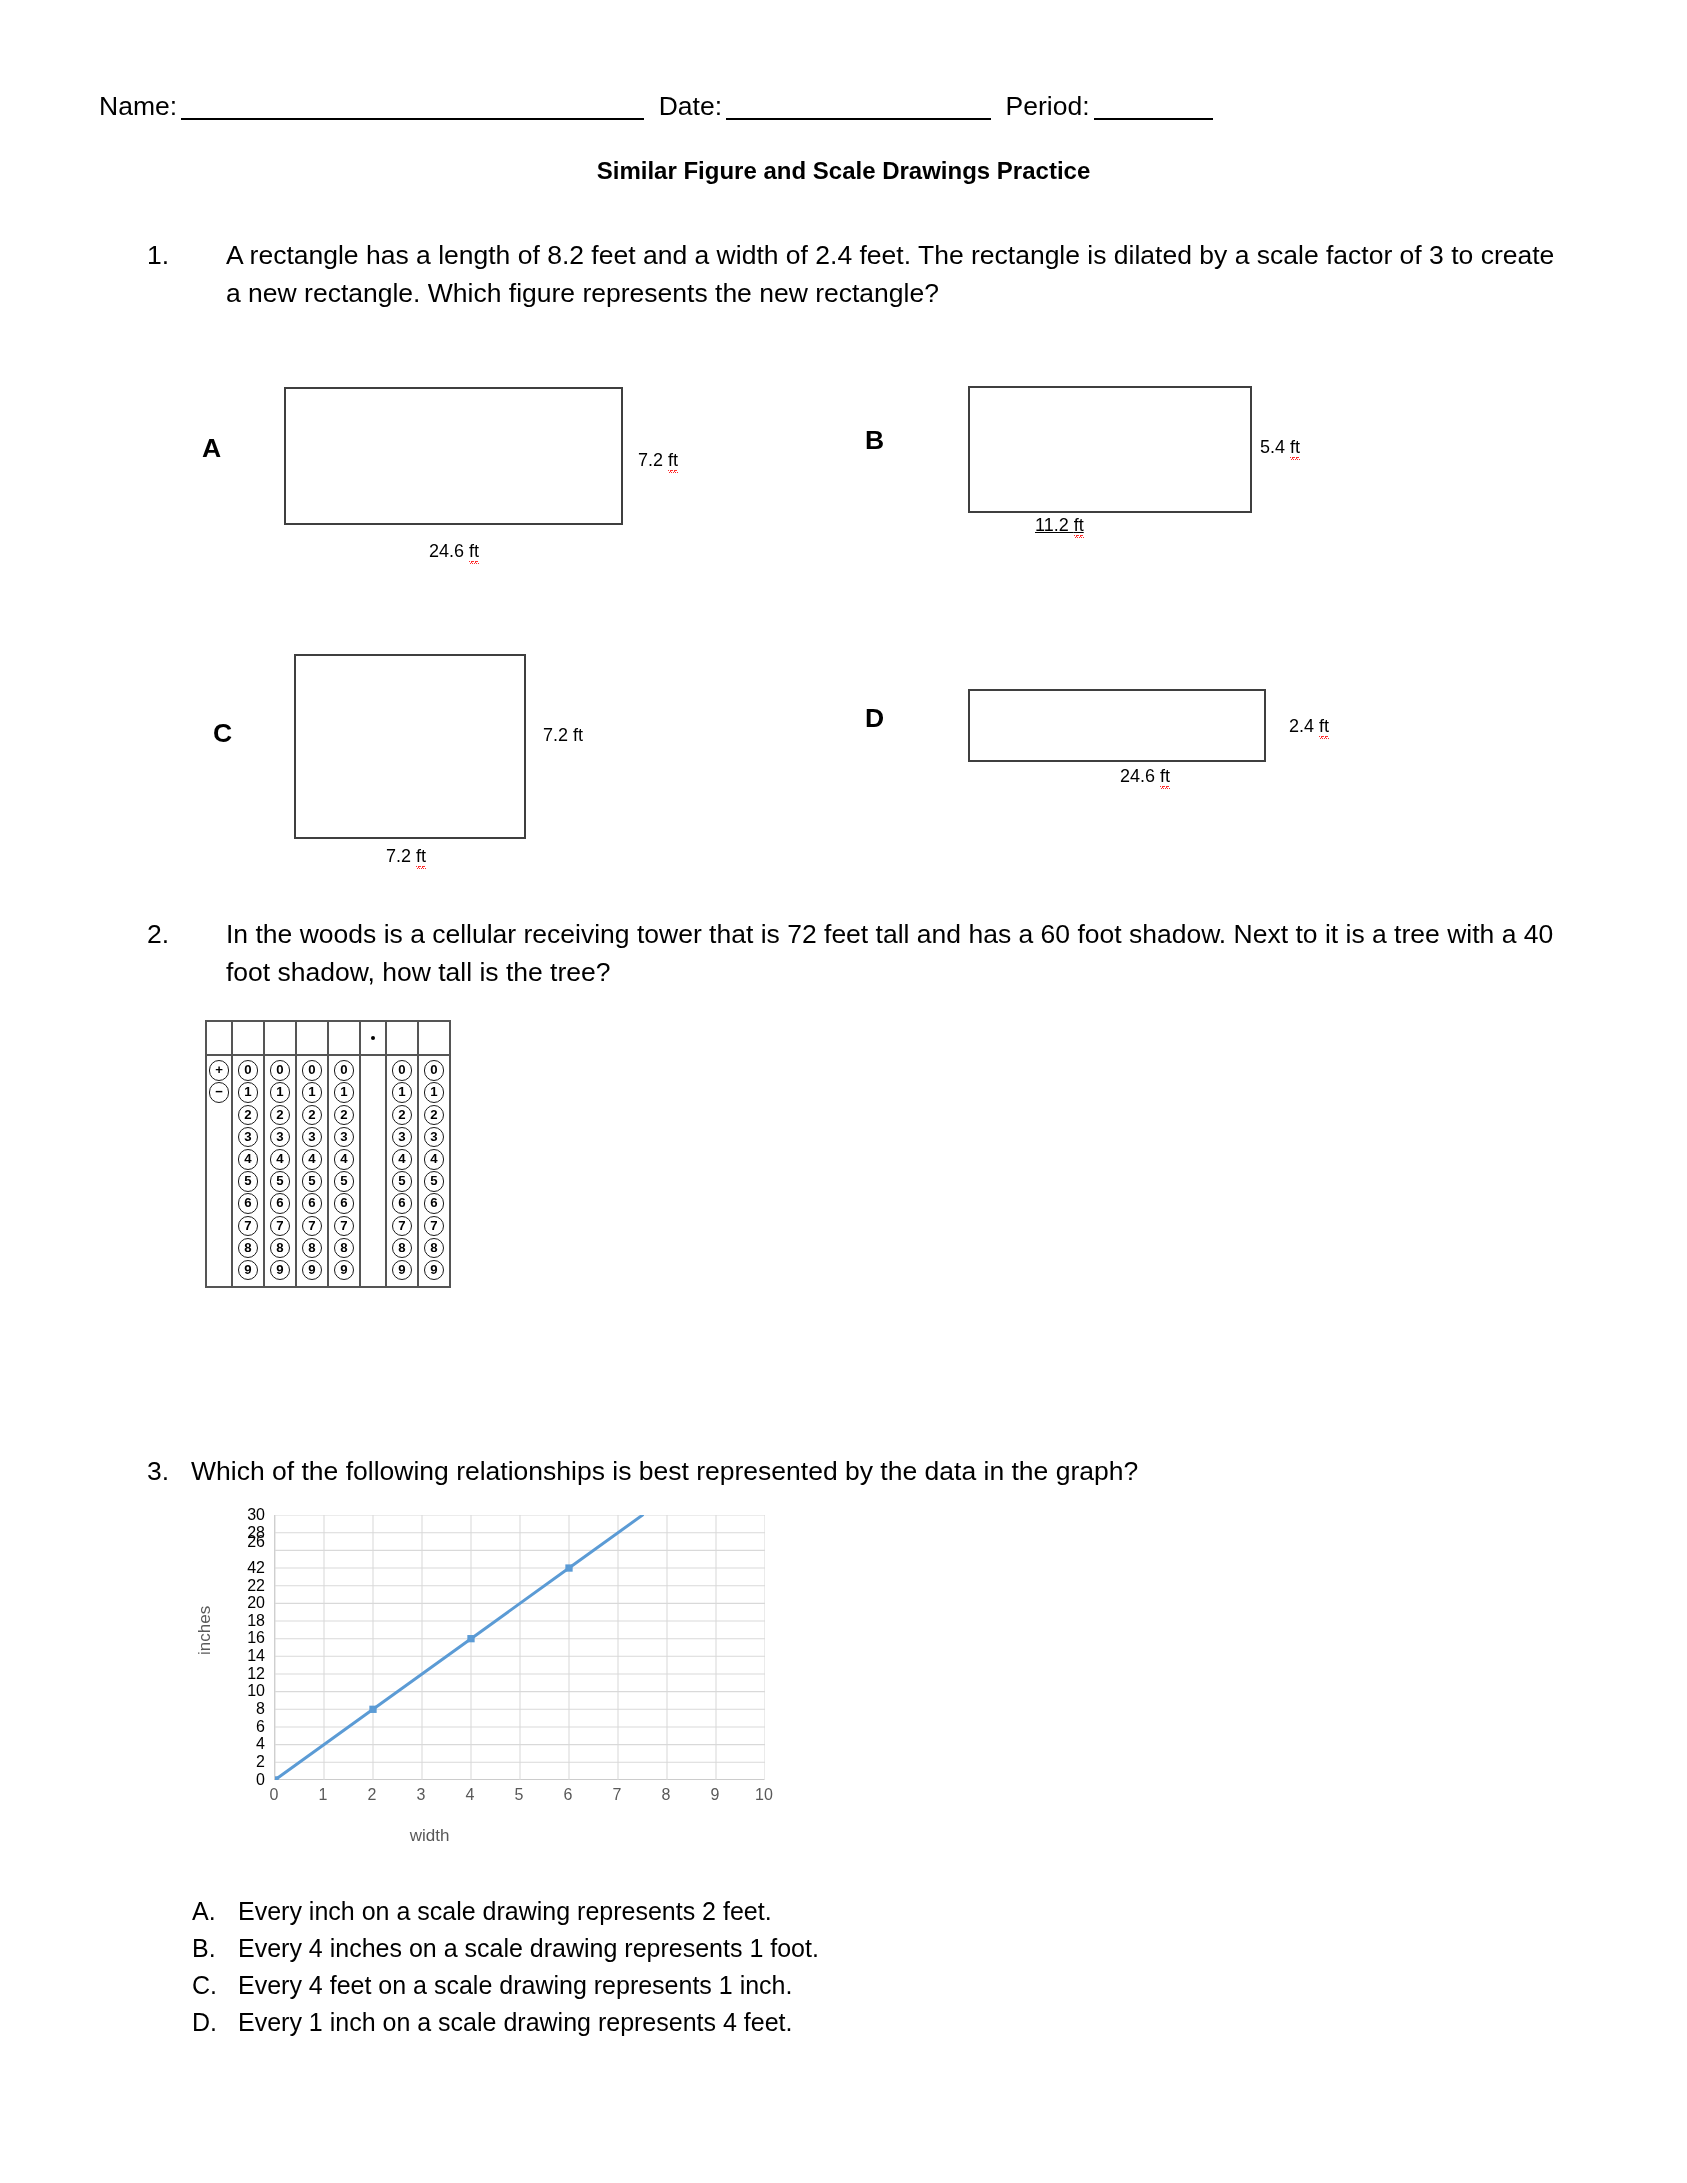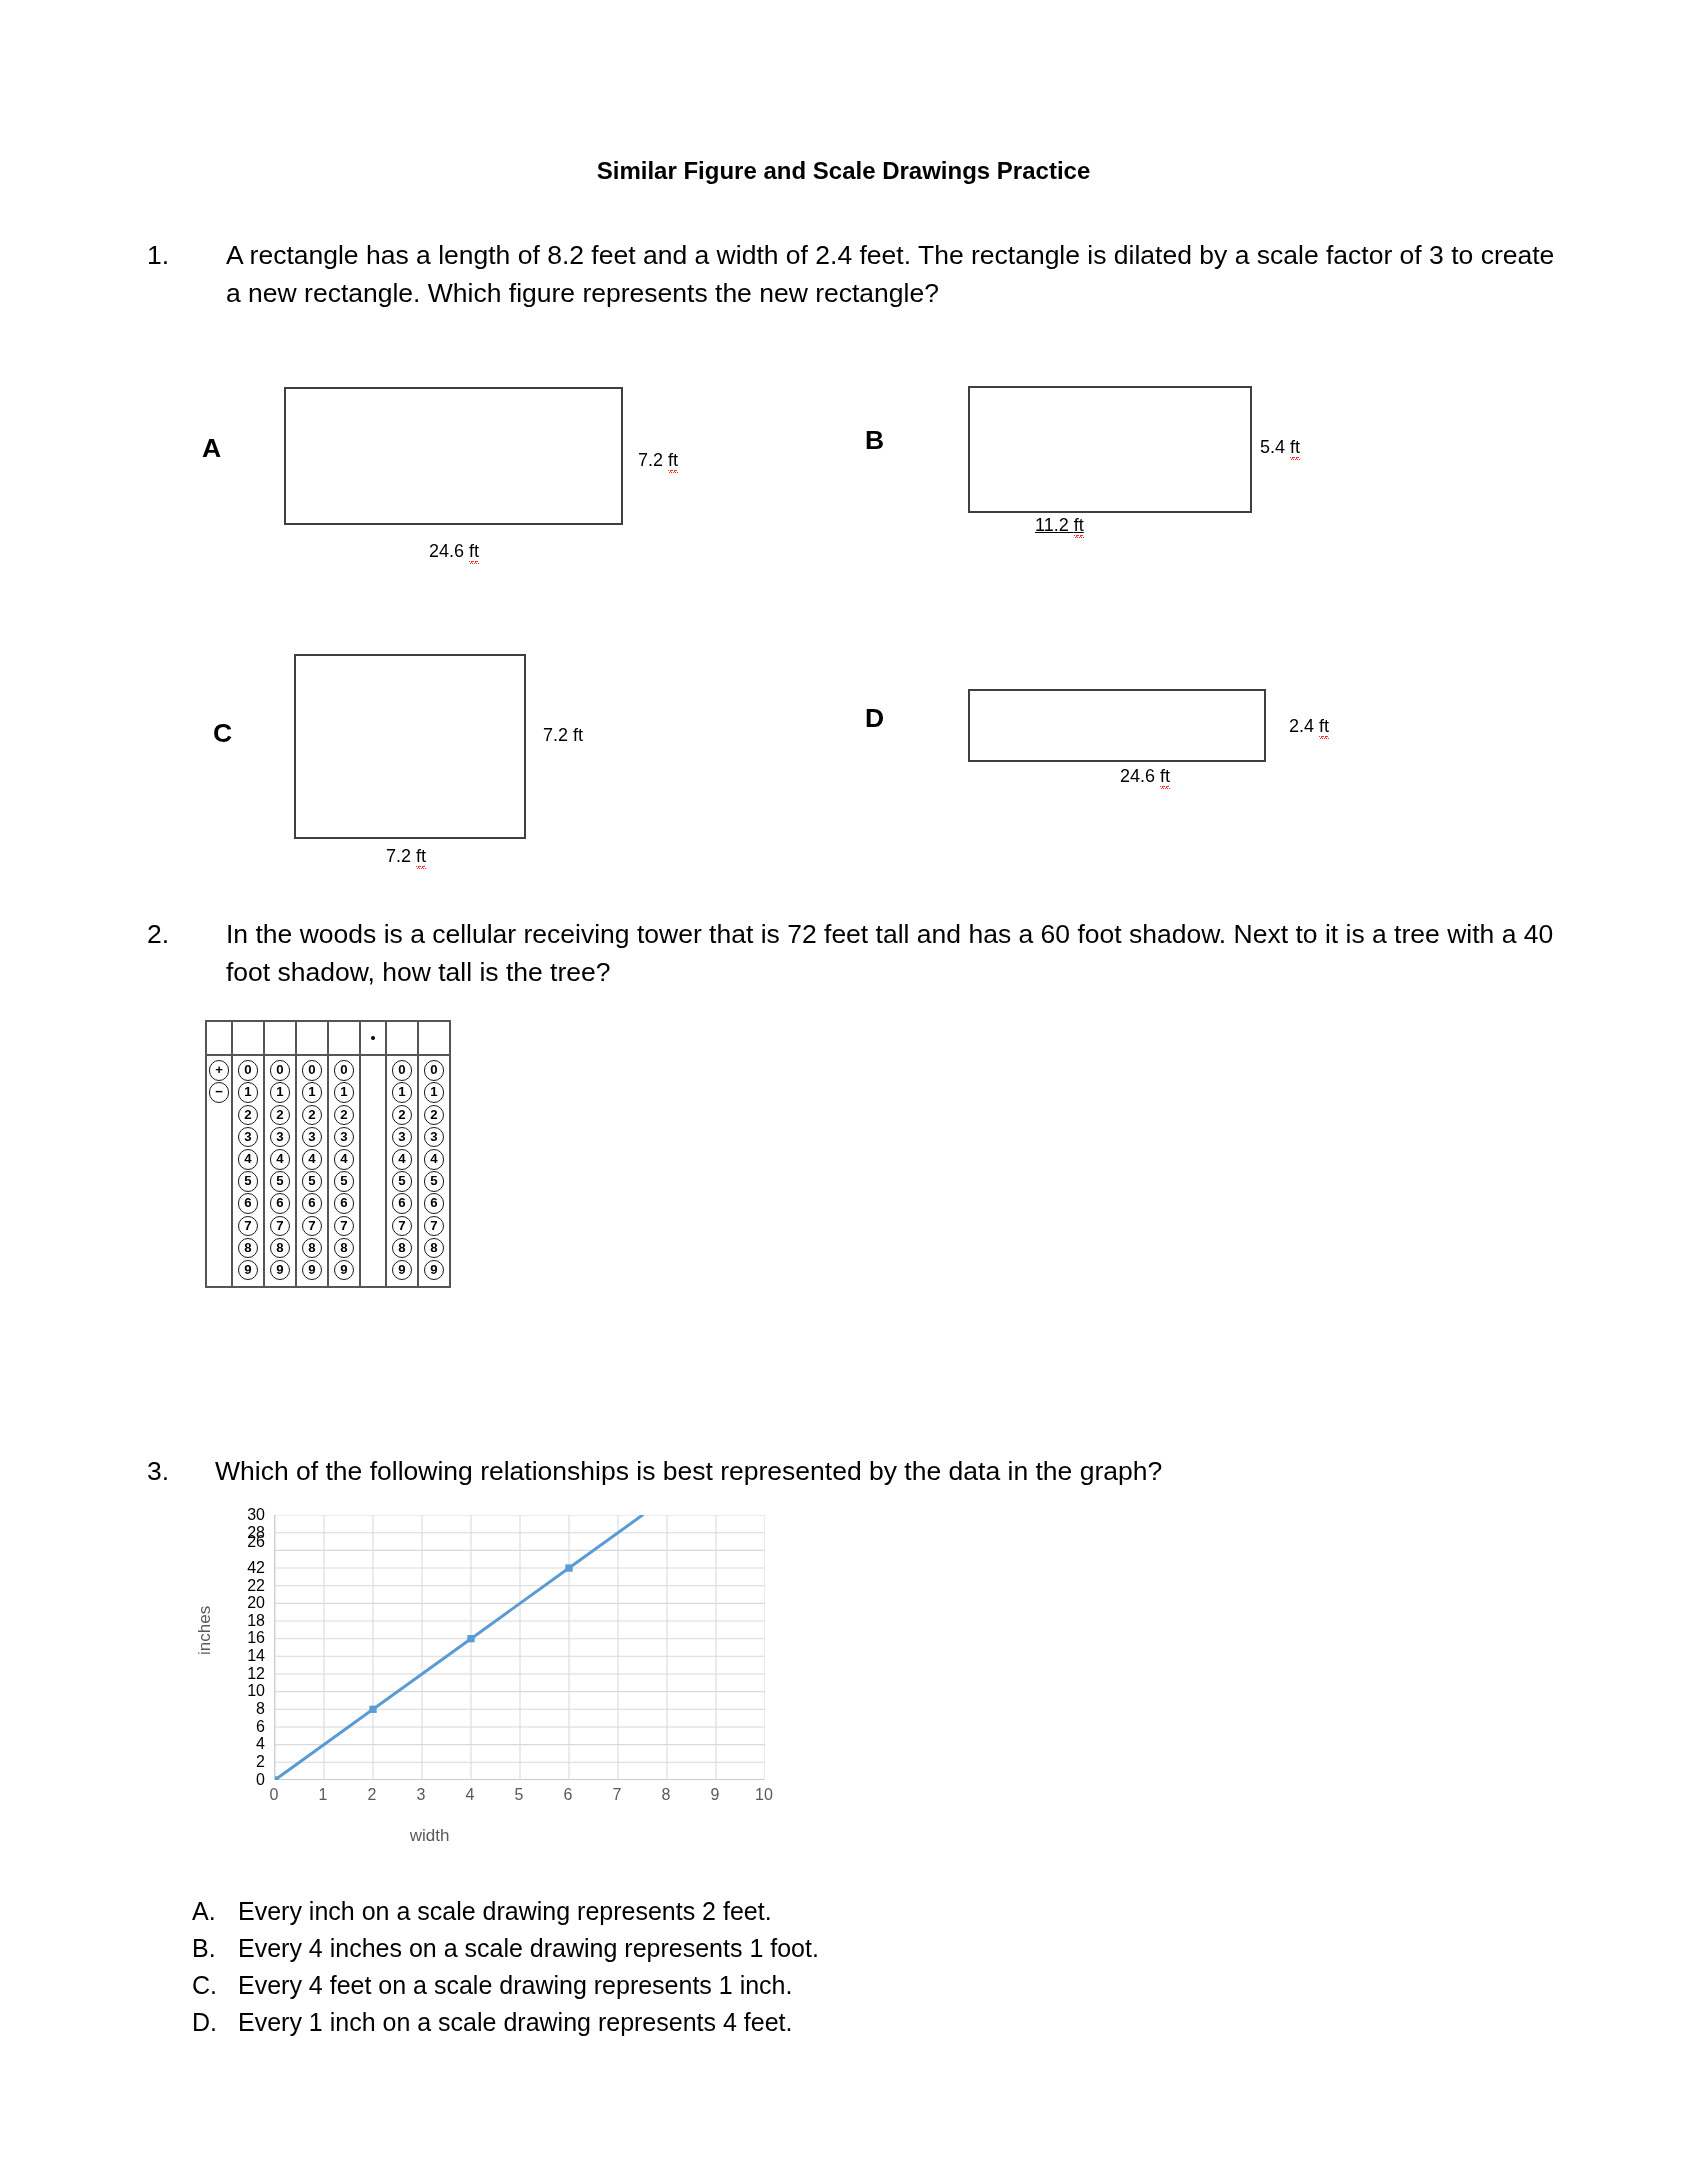--- a/index.html
+++ b/index.html
@@ -67,21 +67,21 @@
     text-align: left;
   }
   .qtext {
     margin-left: 79px;
   }
 
   #q1 { left: 147px; top: 237px; width: 1409px; }
   #q2 { left: 147px; top: 916px; width: 1409px; }
   #q3 { left: 147px; top: 1453px; width: 1323px; }
   #q3 .qnum { width: 66px; }
-  #q3 .qtext { margin-left: 68px; }
+  #q3 .qtext { margin-left: 44px; }
 
   
   .fig {
     position: absolute;
   }
   .fig-letter {
     position: absolute;
     font-size: 26.5px;
     font-weight: bold;
   }
@@ -253,20 +253,30 @@
   }
   .opt-row { display: flex; }
   .opt-letter { width: 46px; }
   .opt-text { }
 </style>
 </head>
 <body>
 
 <div class="page">
 
+  <div class="header-row">
+    <span class="hdr-label">Name:</span>
+    <span class="blank-line bl-name"></span>
+    <span class="gap-sm"></span>
+    <span class="hdr-label">Date:</span>
+    <span class="blank-line bl-date"></span>
+    <span class="gap-sm"></span>
+    <span class="hdr-label">Period:</span>
+    <span class="blank-line bl-period"></span>
+  </div>
 
   <div class="doc-title">Similar Figure and Scale Drawings Practice</div>
 
   <div class="qblock" id="q1">
     <span class="qnum">1.</span>
     <div class="qtext">A rectangle has a length of 8.2 feet and a width of 2.4 feet.  The rectangle is dilated by a scale factor of 3 to create a new rectangle.  Which figure represents the new rectangle?</div>
   </div>
 
   <div class="fig">
     <span class="fig-letter" id="figA-letter">A</span>

